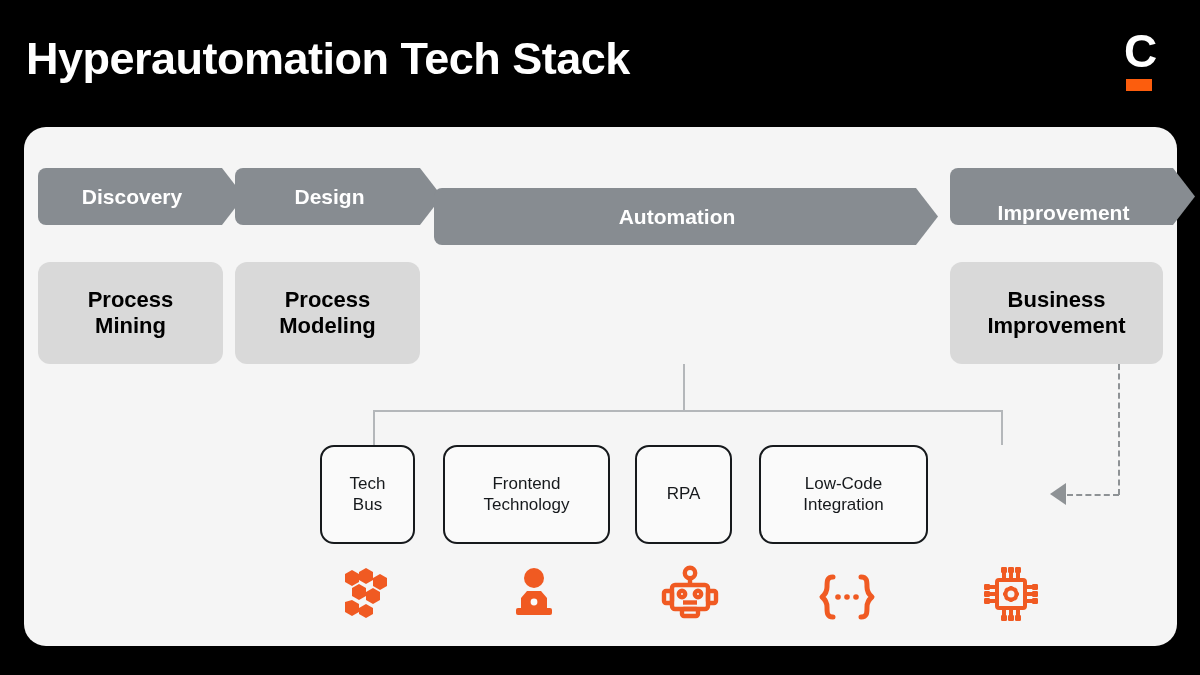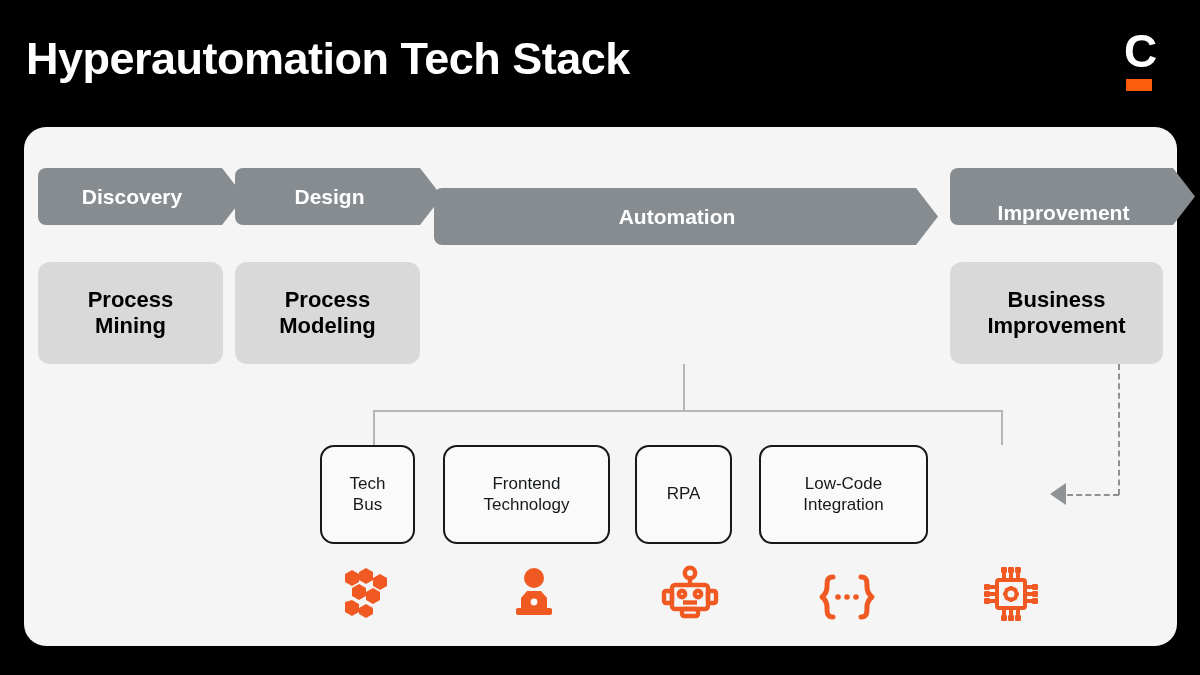--- a/index.html
+++ b/index.html
@@ -152,21 +152,21 @@
       <div>
         <div>Frontend</div>
         <div>Technology</div>
       </div>
     </div>
 
     <div class="leaf" style="left:611px; top:318px; width:97px;">
       <div>RPA</div>
     </div>
 
-    <div class="leaf" style="left:735px; top:318px; width:169px;border-radius:13px;">
+    <div class="leaf" style="left:735px; top:318px; width:169px;">
       <div>
         <div>Low-Code</div>
         <div>Integration</div>
       </div>
     </div>
 
 
     <div class="icon" style="left:314px; top:437px;">
       <svg width="60" height="60" viewBox="0 0 60 60" fill="#F05A22">
         <g>

